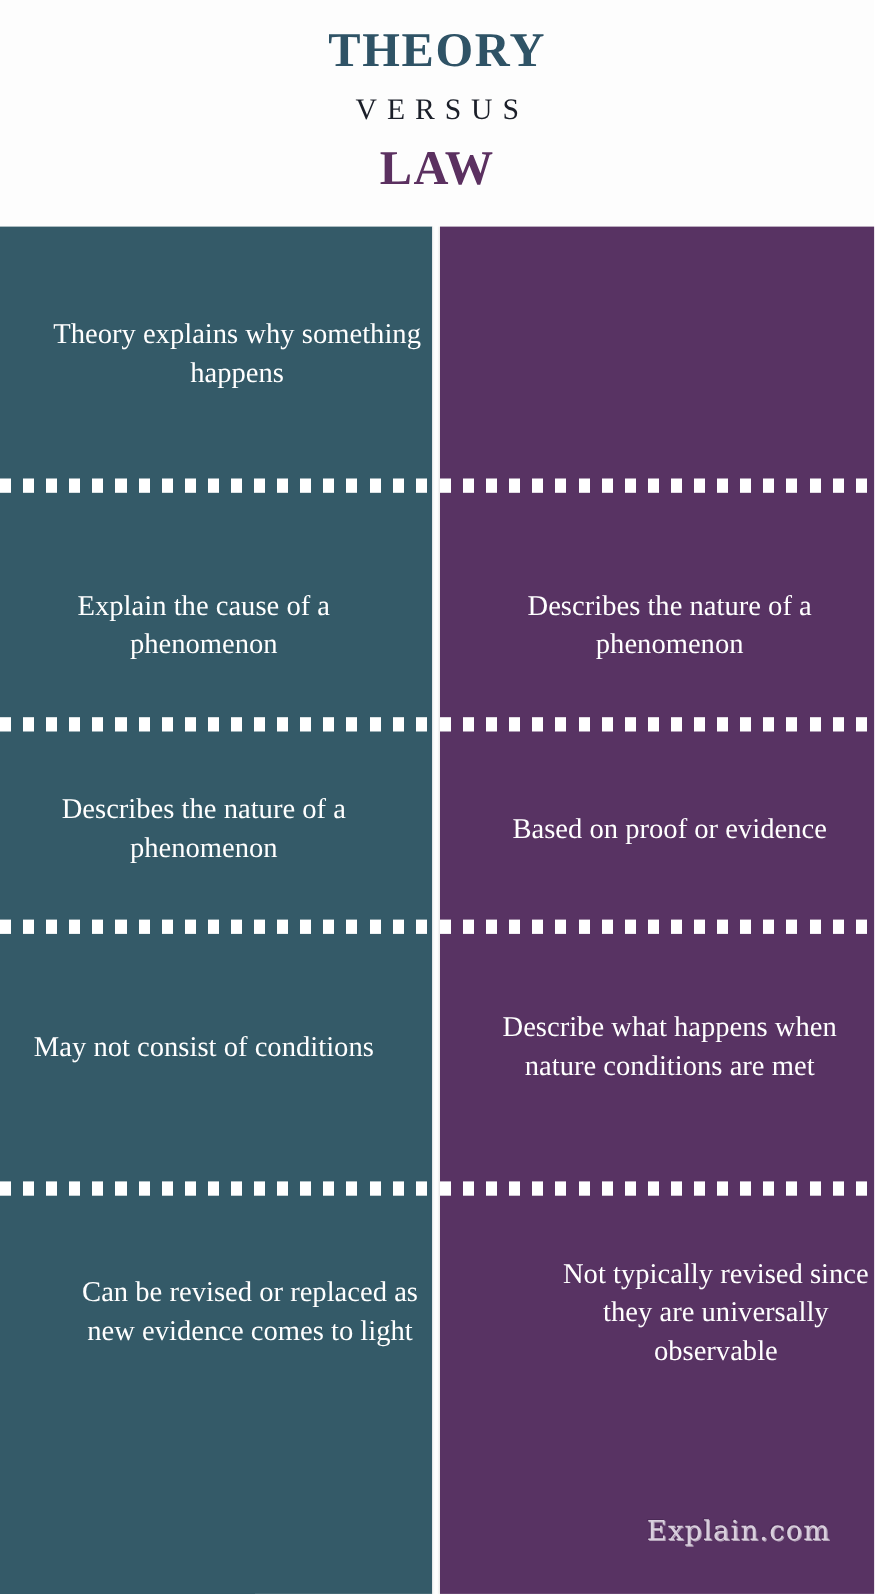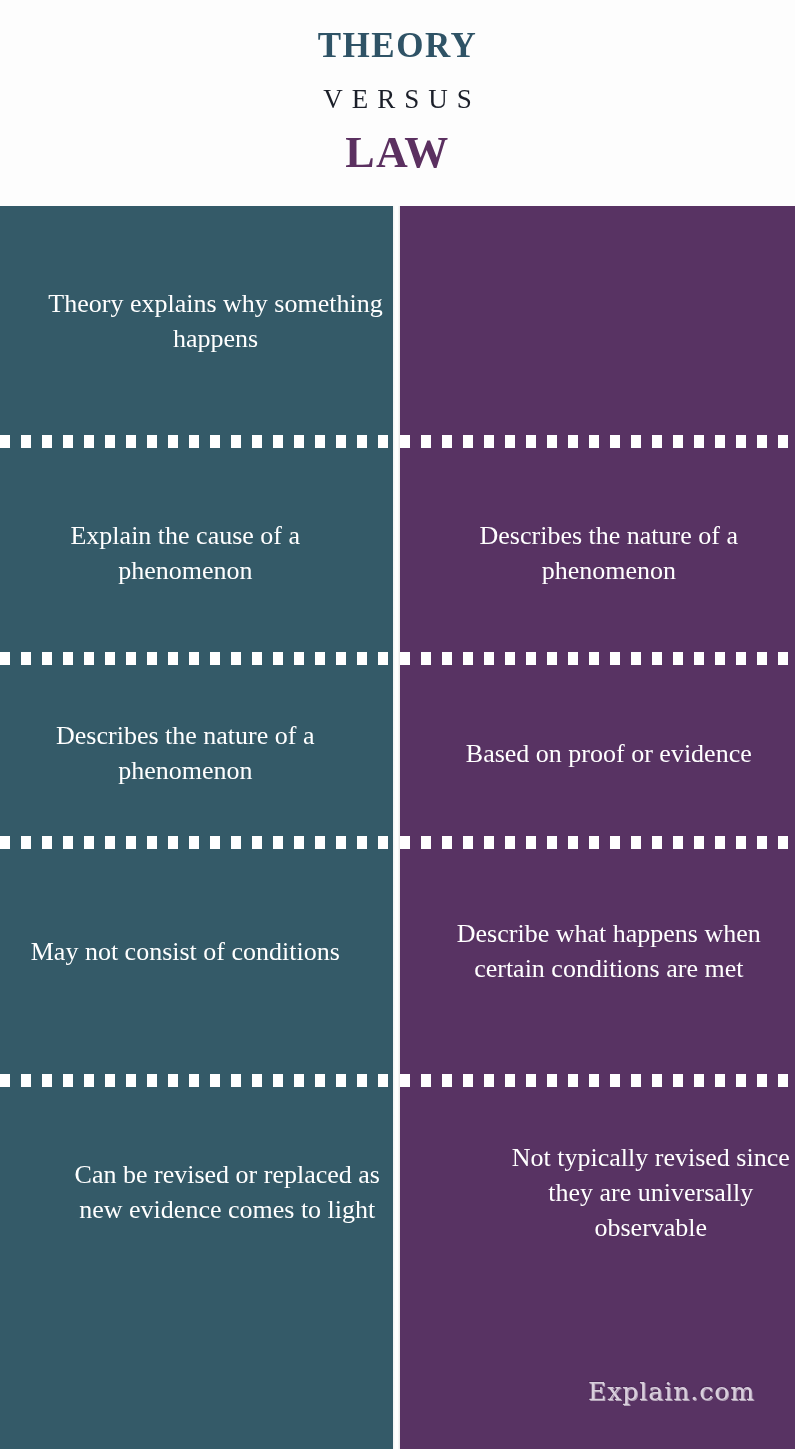--- a/index.html
+++ b/index.html
@@ -31,21 +31,21 @@
     box-sizing: border-box;
     display: flex;
     flex-direction: column;
     align-items: center;
     justify-content: flex-start;
     padding-top: 22px;
   }
   .title-theory {
     font-family: "Liberation Serif", "DejaVu Serif", serif;
     font-weight: bold;
-    font-size: 35px;
+    font-size: 44px;
     line-height: 48px;
     letter-spacing: 1.5px;
     color: #2F5366;
     text-align: center;
   }
   .title-versus {
     font-family: "Liberation Serif", "DejaVu Serif", serif;
     font-weight: normal;
     font-size: 27px;
     line-height: 34px;
@@ -109,21 +109,21 @@
     font-size: 26px;
     line-height: 35px;
     padding: 0 26px;
   }
   .cell.left  { width: 393px; }
   .cell.spacer{ width: 7px; }
   .cell.right { width: 395px; }
 
   
   .row-1 { top: 0;    height: 229px; padding-left: 19px; }
-  .row-2 { top: 247px; height: 199px; }
+  .row-2 { top: 262px; height: 199px; }
   .row-3 { top: 464px; height: 166px; }
   .row-4 { top: 635px; height: 220px; }
   .row-5 { top: 886px; height: 200px; padding-left: 42px; }
 
   
   .dash-sep {
     position: absolute;
     height: 13px;
     background-image:
       repeating-linear-gradient(to right,
@@ -181,21 +181,21 @@
 
     <div class="row row-3">
       <div class="cell left">Describes the nature of a phenomenon</div>
       <div class="cell spacer"></div>
       <div class="cell right">Based on proof or evidence</div>
     </div>
 
     <div class="row row-4">
       <div class="cell left">May not consist of conditions</div>
       <div class="cell spacer"></div>
-      <div class="cell right">Describe what happens when certain conditions are met</div>
+      <div class="cell right">Describe what happens when nature conditions are met</div>
     </div>
 
     <div class="row row-5">
       <div class="cell left">Can be revised or replaced as new evidence comes to light</div>
       <div class="cell spacer"></div>
       <div class="cell right">Not typically revised since they are universally observable</div>
     </div>
 
     <div class="dash-sep left sep-1"></div>
     <div class="dash-sep right sep-1"></div>

